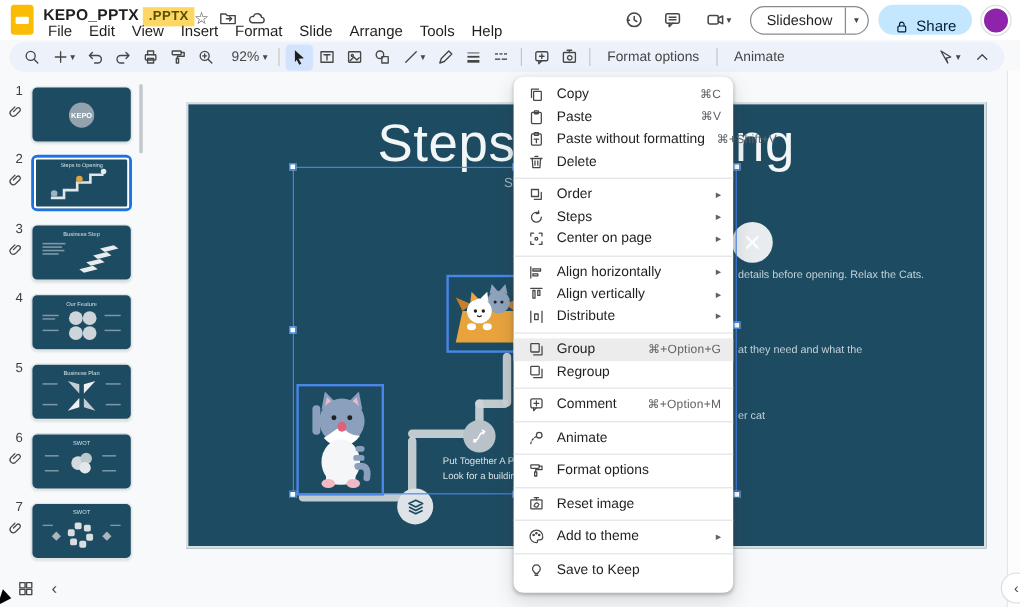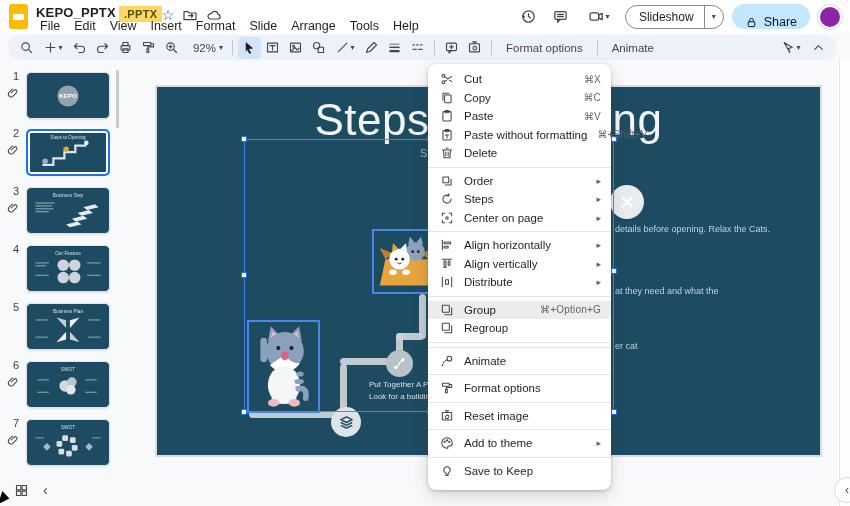--- a/index.html
+++ b/index.html
@@ -498,29 +498,20 @@
 </div>
 
 <div class="rightstrip"></div>
 <div class="side-toggle">
     <span>‹</span>
   </div>
 
 <div class="menu">
   <div class="mi">
     <svg class="ic" viewBox="0 0 24 24">
-        <circle cx="6" cy="6.5" r="2.5"></circle>
-        <circle cx="6" cy="17.5" r="2.5"></circle>
-        <path d="M8 8l12 8.5M8 16l12-8.5"></path>
-      </svg>
-    <span>Cut</span>
-      <span class="sc">⌘X</span>
-  </div>
-  <div class="mi">
-    <svg class="ic" viewBox="0 0 24 24">
         <rect x="8" y="7" width="11" height="13" rx="1"></rect>
         <path d="M5 16V4h10"></path>
       </svg>
     <span>Copy</span>
       <span class="sc">⌘C</span>
   </div>
   <div class="mi">
     <svg class="ic" viewBox="0 0 24 24">
         <rect x="5" y="4.5" width="14" height="16" rx="1.5"></rect>
         <rect x="9" y="2.5" width="6" height="4" rx="1"></rect>
@@ -604,20 +595,28 @@
       <span class="sc">⌘+Option+G</span>
   </div>
   <div class="mi">
     <svg class="ic" viewBox="0 0 24 24">
         <rect x="4" y="4" width="12" height="12" rx="1"></rect>
         <path d="M8 20h12V8"></path>
       </svg>
     <span>Regroup</span>
   </div>
   <div class="msep"></div>
+  <div class="mi">
+    <svg class="ic" viewBox="0 0 24 24">
+        <rect x="4" y="4" width="16" height="13" rx="2"></rect>
+        <path d="M8 17v4l4-4M12 7v7M8.5 10.5h7"></path>
+      </svg>
+    <span>Comment</span>
+      <span class="sc">⌘+Option+M</span>
+  </div>
   <div class="msep"></div>
   <div class="mi">
     <svg class="ic" viewBox="0 0 24 24">
         <circle cx="16" cy="8" r="4"></circle>
         <path d="M4 20a13 13 0 0 1 8-10" stroke-dasharray="2.6 2.6"></path>
       </svg>
     <span>Animate</span>
   </div>
   <div class="msep"></div>
   <div class="mi">

